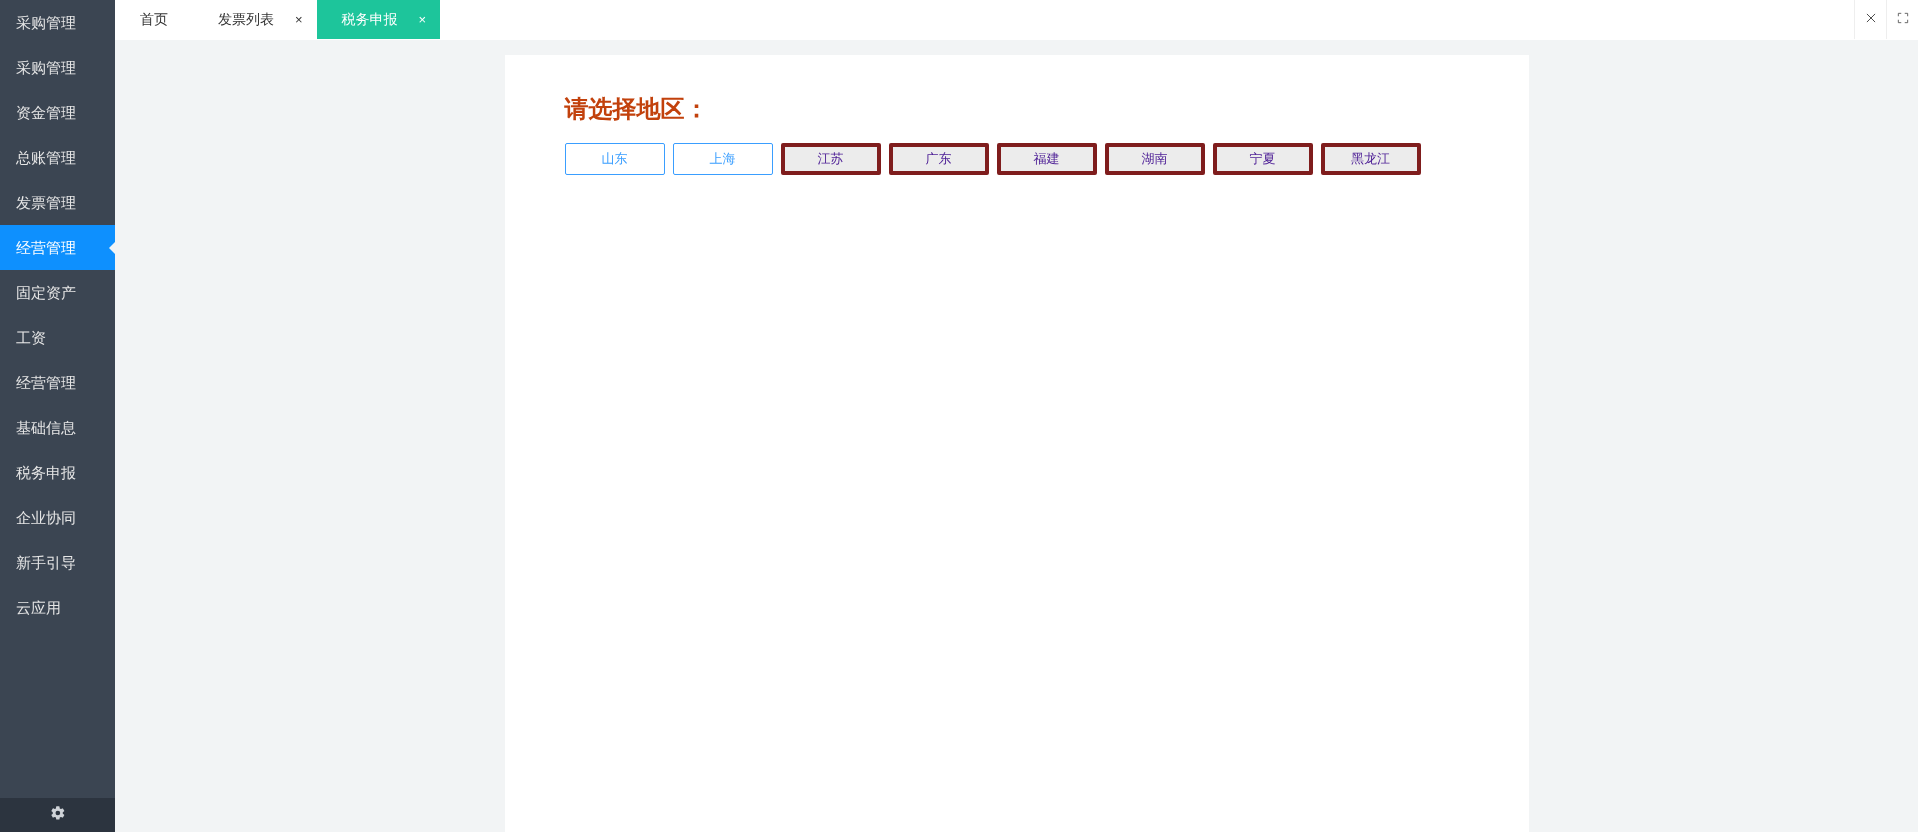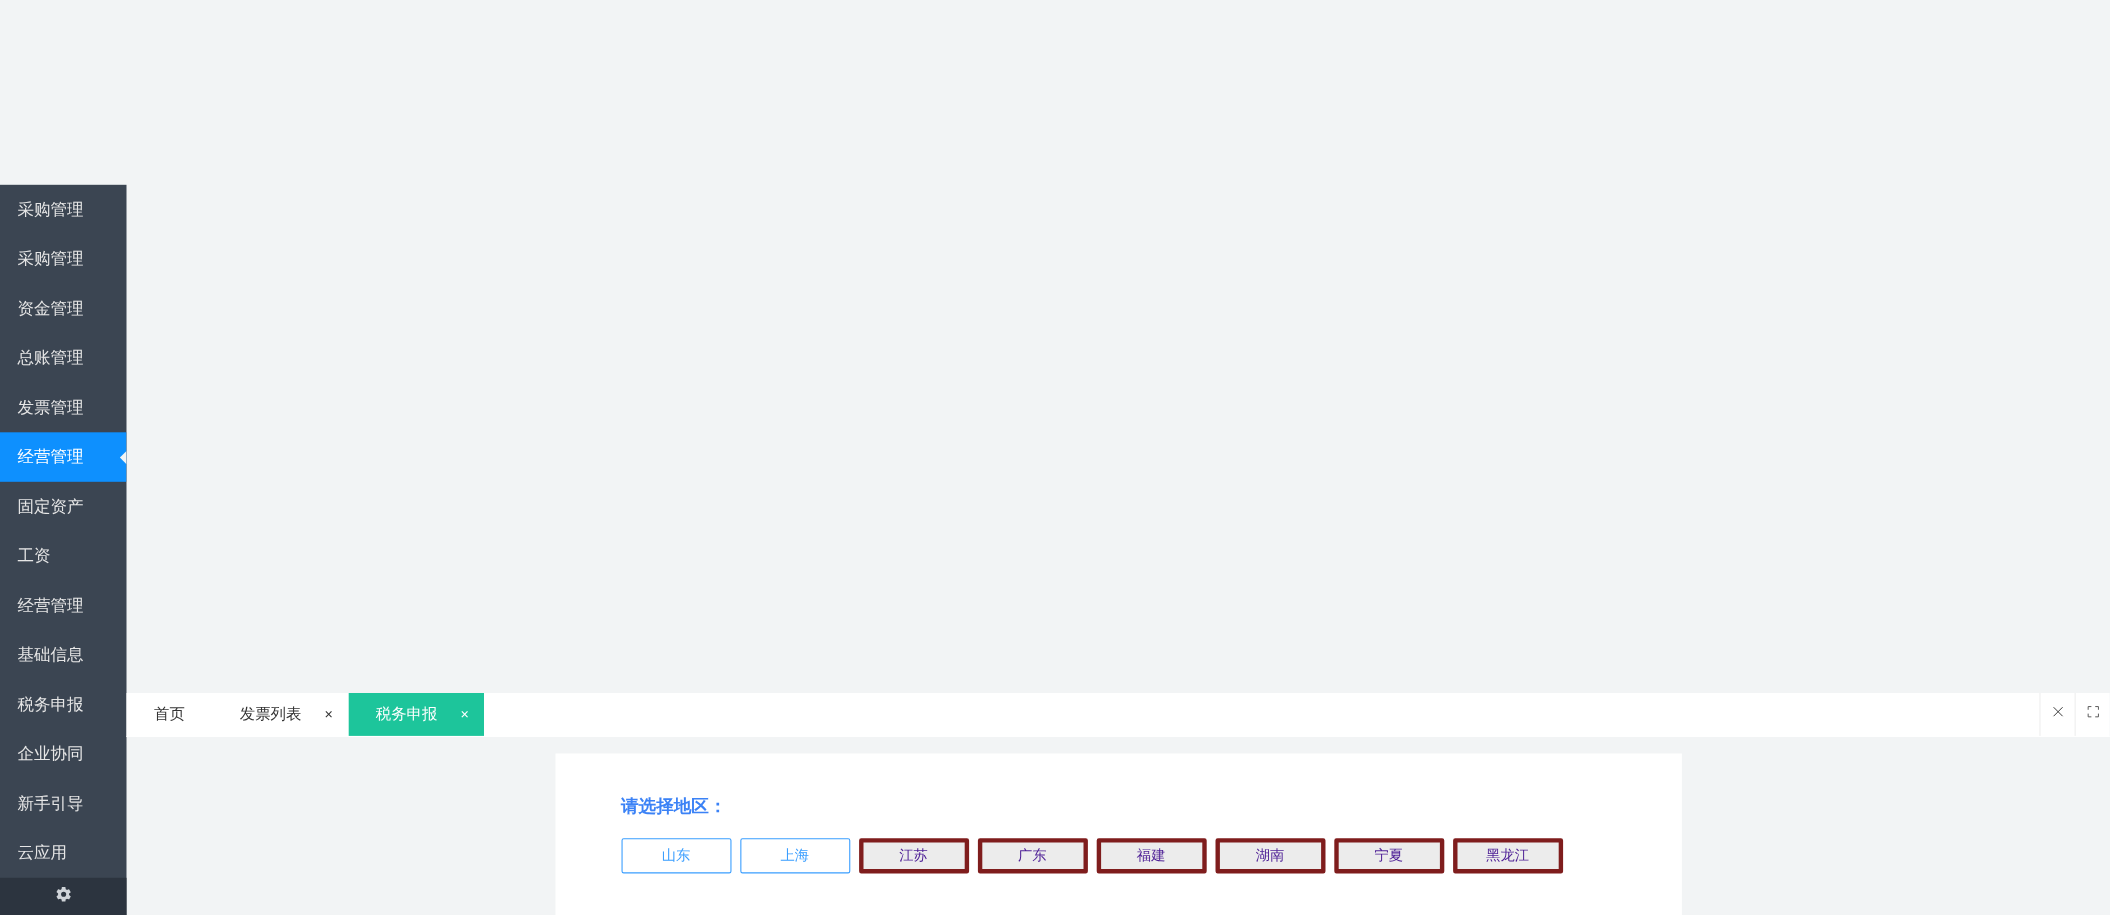--- a/index.html
+++ b/index.html
@@ -2,21 +2,21 @@
 <html><head>
 <meta charset="utf-8">
 <style>
 * { box-sizing: border-box; margin: 0; padding: 0; }
 html, body { height: 100%; }
 body {
   font-family: "Microsoft YaHei", "PingFang SC", "Helvetica Neue", Arial, sans-serif;
   background: #f2f4f5;
   overflow: hidden;
 }
-.app { display: flex; height: 100vh; align-items: flex-end; }
+.app { display: flex; height: 100vh; }
 
 
 .sidebar {
   width: 115px;
   background: #3b4552;
   display: flex;
   flex-direction: column;
   color: #e6e6e6;
 }
 .sidebar-items { flex: 1; overflow: hidden; }
@@ -94,23 +94,23 @@
 
 
 .content-wrap { flex: 1; overflow: auto; padding: 15px 0 0 0; display: flex; justify-content: center; }
 .panel {
   background: #fff;
   width: 1024px;
   max-width: 100%;
   padding: 38px 60px;
 }
 .panel-title {
-  font-size: 16px;
+  font-size: 24px;
   font-weight: bold;
-  color: #3b82f6;
+  color: #c2410c;
   margin-bottom: 18px;
 }
 .region-grid {
   display: flex;
   flex-wrap: wrap;
   gap: 14px 8px;
 }
 .region-btn {
   width: 100px;
   height: 32px;

